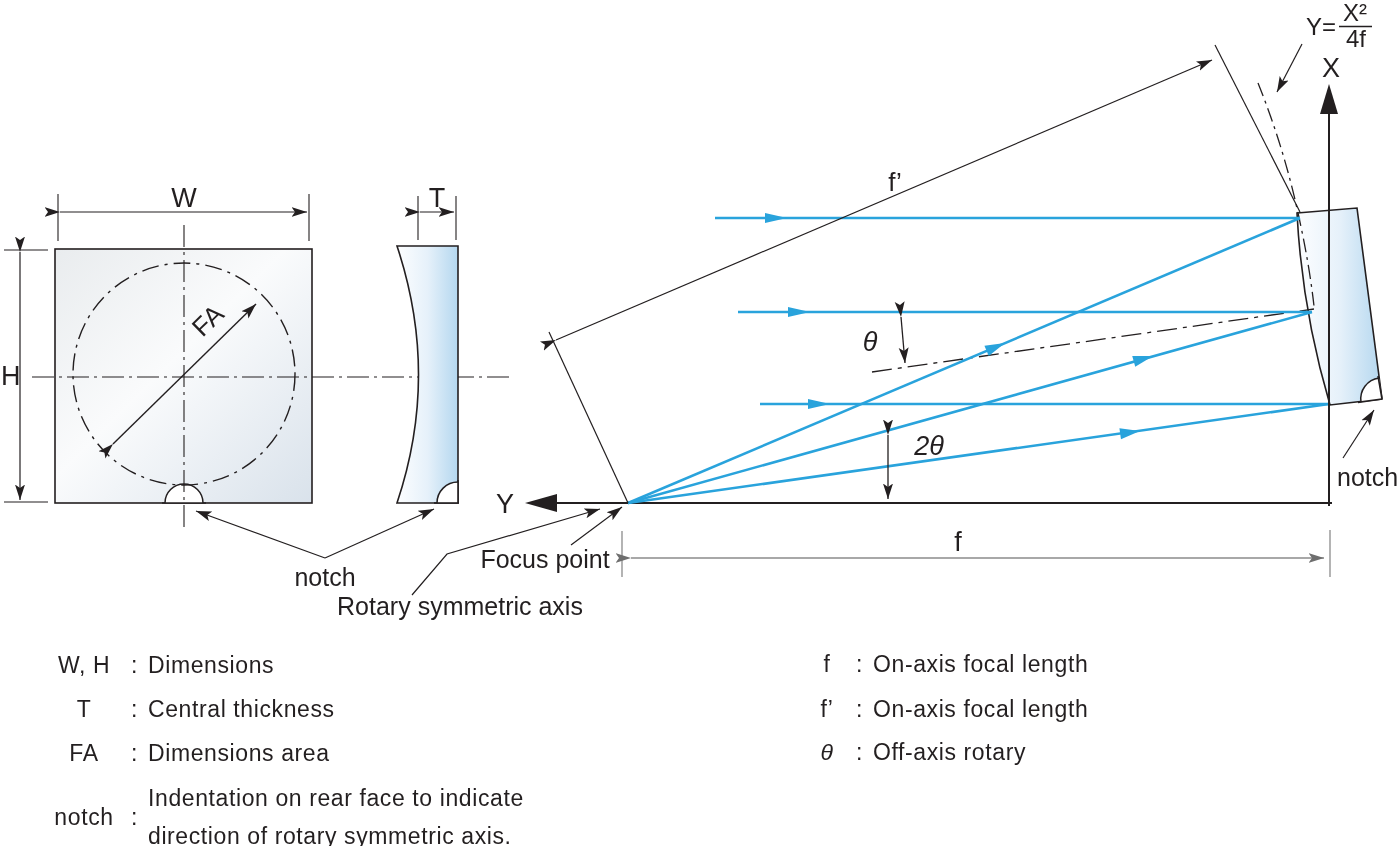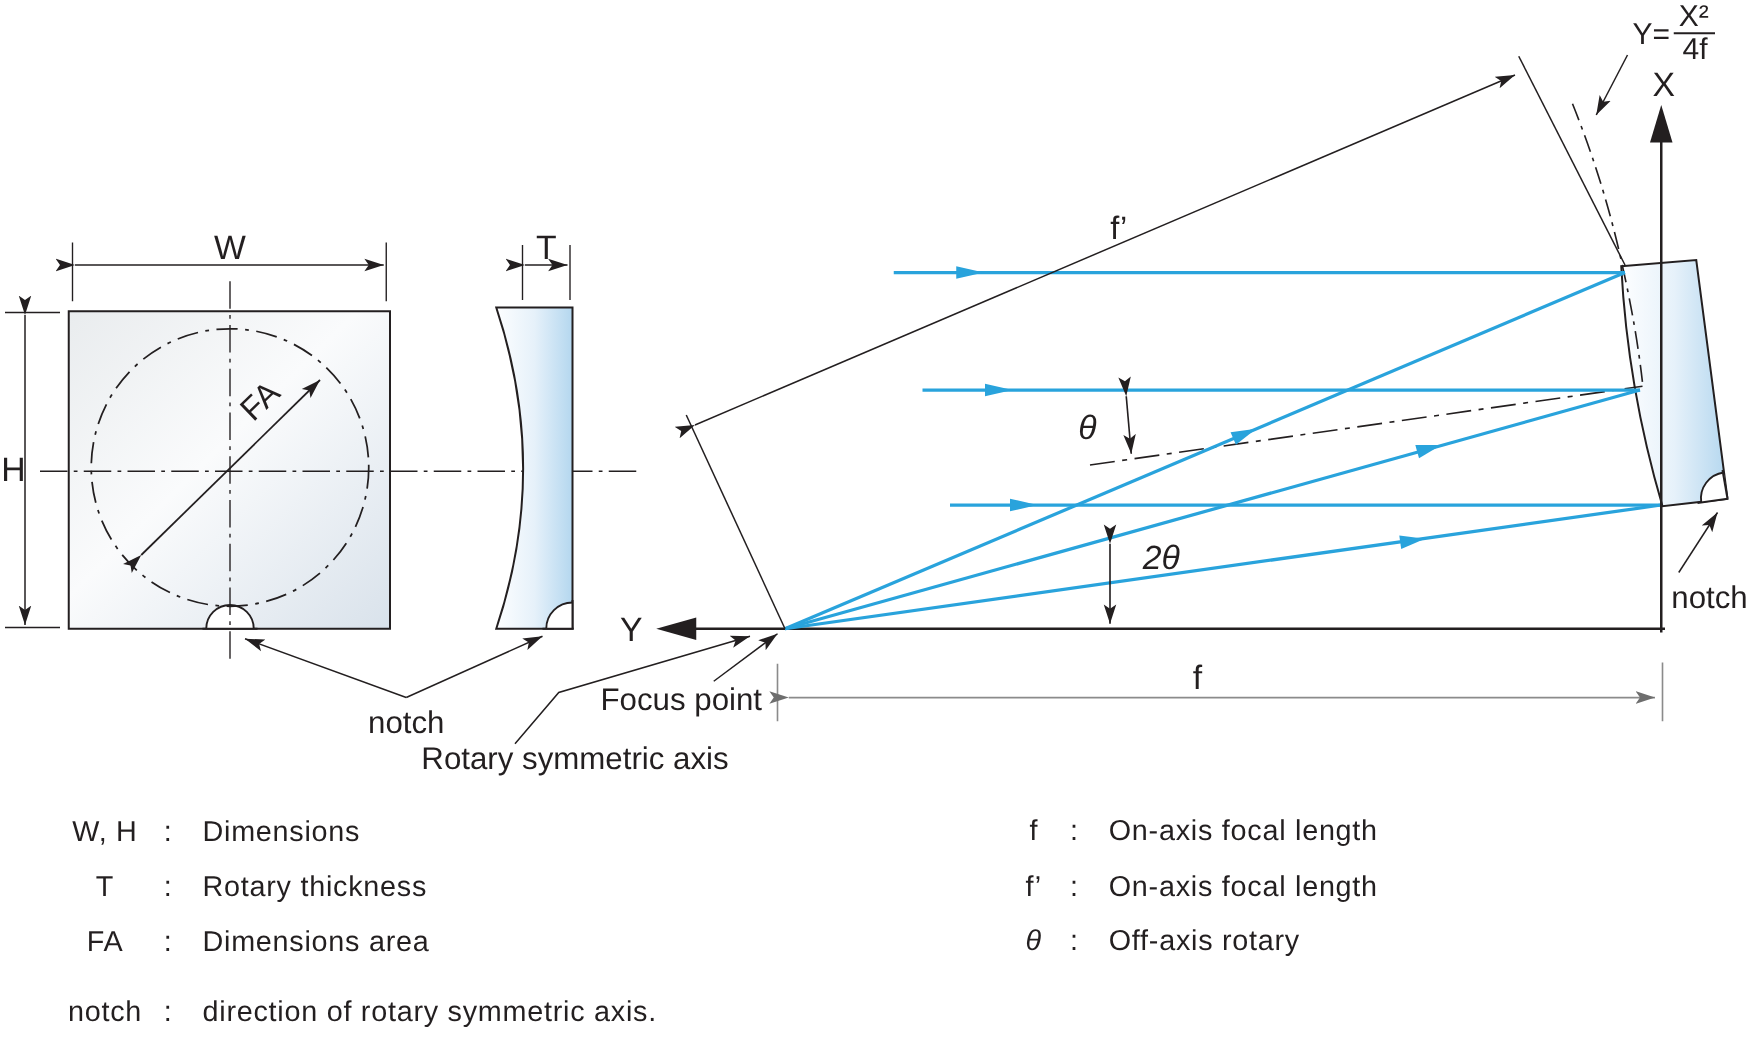--- a/index.html
+++ b/index.html
@@ -4,26 +4,26 @@
 <style>
   html,body{margin:0;padding:0;background:#fff;}
   .stage{position:relative;width:1400px;height:846px;background:#ffffff;overflow:hidden;
          font-family:"Liberation Sans",sans-serif;color:#231f20;}
   svg text{font-family:"Liberation Sans",sans-serif;fill:#231f20;}
   .big{font-size:27px;}
   .med{font-size:25px;}
   .sm{font-size:24px;}
   .fa{font-size:26px;}
   .it{font-style:italic;}
-  .legend-row{position:absolute;display:flex;align-items:flex-end;
+  .legend-row{position:absolute;display:flex;align-items:center;
               font-size:23px;letter-spacing:.6px;white-space:nowrap;}
   .lterm{display:inline-block;width:78px;text-align:center;flex:none;}
   .rterm{display:inline-block;width:42px;text-align:center;flex:none;}
   .lcolon{display:inline-block;margin-left:8px;flex:none;}
-  .ldesc{margin-left:24px;}
+  .ldesc{margin-left:10px;}
   .ldesc .line2{margin-top:11px;}
 </style>
 </head>
 <body>
 
 <div class="stage">
 
 <svg width="1400" height="846" viewBox="0 0 1400 846">
   <defs>
     <marker id="arw" markerUnits="userSpaceOnUse" markerWidth="17" markerHeight="13" refX="15.5" refY="6" orient="auto">
@@ -166,31 +166,32 @@
 <div>
 
   <div class="legend-row" style="left:45px;top:652px;">
     <span class="lterm">W, H</span>
     <span class="lcolon">:</span>
     <span class="ldesc">Dimensions</span>
   </div>
   <div class="legend-row" style="left:45px;top:696px;">
     <span class="lterm">T</span>
     <span class="lcolon">:</span>
-    <span class="ldesc">Rotary thickness</span>
+    <span class="ldesc">Central thickness</span>
   </div>
   <div class="legend-row" style="left:45px;top:740px;">
     <span class="lterm">FA</span>
     <span class="lcolon">:</span>
     <span class="ldesc">Dimensions area</span>
   </div>
   <div class="legend-row" style="left:45px;top:785px;">
     <span class="lterm">notch</span>
     <span class="lcolon">:</span>
     <span class="ldesc">
+      <div>Indentation on rear face to indicate</div>
       <div class="line2">direction of rotary symmetric axis.</div>
     </span>
   </div>
 
   <div class="legend-row" style="left:806px;top:651px;">
     <span class="rterm">f</span>
     <span class="lcolon">:</span>
     <span class="ldesc">On-axis focal length</span>
   </div>
   <div class="legend-row" style="left:806px;top:696px;">

